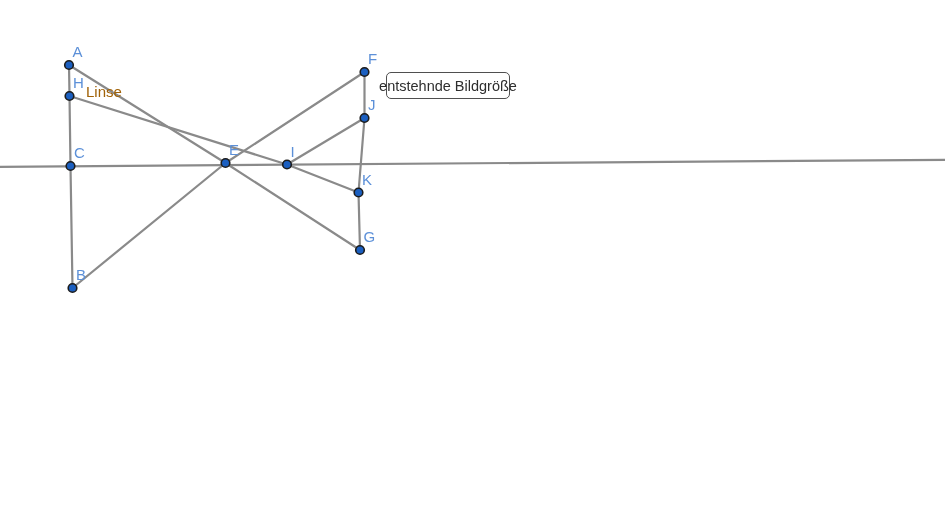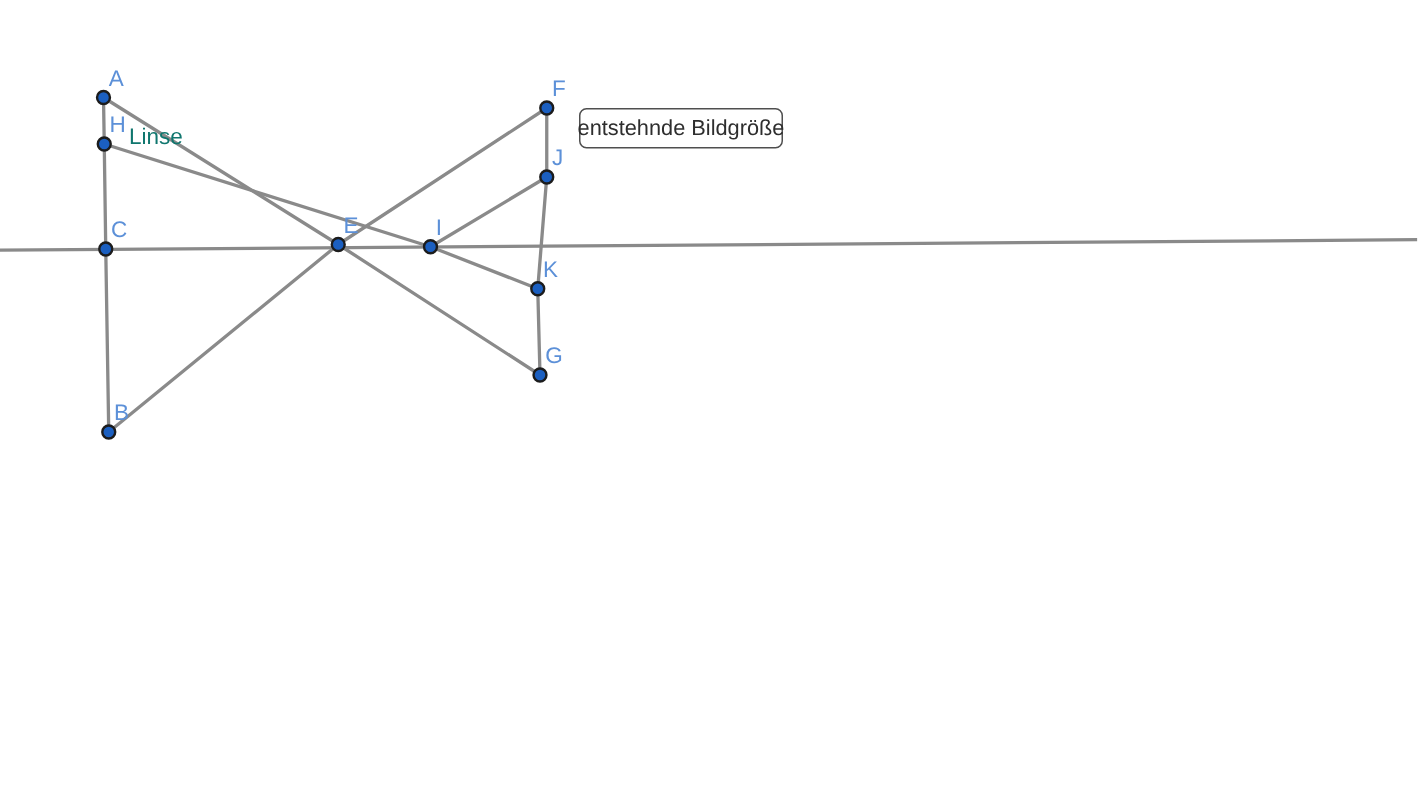--- a/index.html
+++ b/index.html
@@ -16,21 +16,21 @@
     font-family: "Liberation Sans", "DejaVu Sans", sans-serif;
   }
   .stage svg {
     position: absolute;
     left: 0;
     top: 0;
     display: block;
   }
   .linse-label {
     position: absolute;
-    color: #0f766e;
+    color: #a16207;
     font-size: 15px;
     line-height: 1;
     white-space: nowrap;
   }
   .bild-box {
     position: absolute;
     box-sizing: border-box;
     background: #ffffff;
     border: 1.6px solid #4f4f4f;
     border-radius: 5px;
@@ -76,14 +76,14 @@
       <text x="74" y="158" fill="#5c90d8" font-size="15" font-family="Liberation Sans, DejaVu Sans, sans-serif">C</text>
       <text x="76" y="280" fill="#5c90d8" font-size="15" font-family="Liberation Sans, DejaVu Sans, sans-serif">B</text>
       <text x="229" y="155" fill="#5c90d8" font-size="15" font-family="Liberation Sans, DejaVu Sans, sans-serif">E</text>
       <text x="290.5" y="156.5" fill="#5c90d8" font-size="15" font-family="Liberation Sans, DejaVu Sans, sans-serif">I</text>
       <text x="368" y="64" fill="#5c90d8" font-size="15" font-family="Liberation Sans, DejaVu Sans, sans-serif">F</text>
       <text x="368" y="110" fill="#5c90d8" font-size="15" font-family="Liberation Sans, DejaVu Sans, sans-serif">J</text>
       <text x="362" y="184.5" fill="#5c90d8" font-size="15" font-family="Liberation Sans, DejaVu Sans, sans-serif">K</text>
       <text x="363.5" y="242" fill="#5c90d8" font-size="15" font-family="Liberation Sans, DejaVu Sans, sans-serif">G</text>
     </svg>
   <div class="linse-label" style="left: 86px; top: 84px;">Linse</div>
-  <div class="bild-box" style="left: 386px; top: 72px; width: 136px; height: 27px;">entstehnde Bildgröße</div>
+  <div class="bild-box" style="left: 386px; top: 72px; width: 124px; height: 27px;">entstehnde Bildgröße</div>
 </div>
 
 </body></html>

